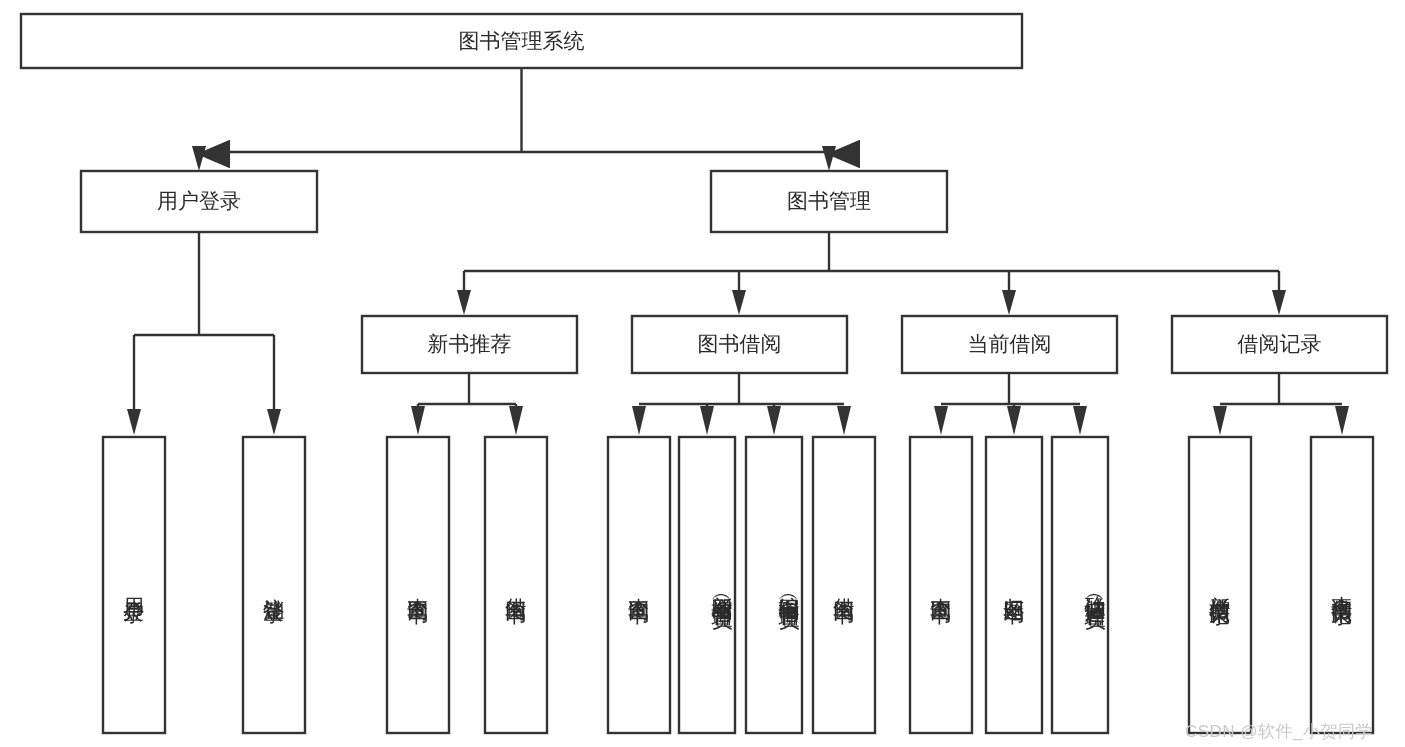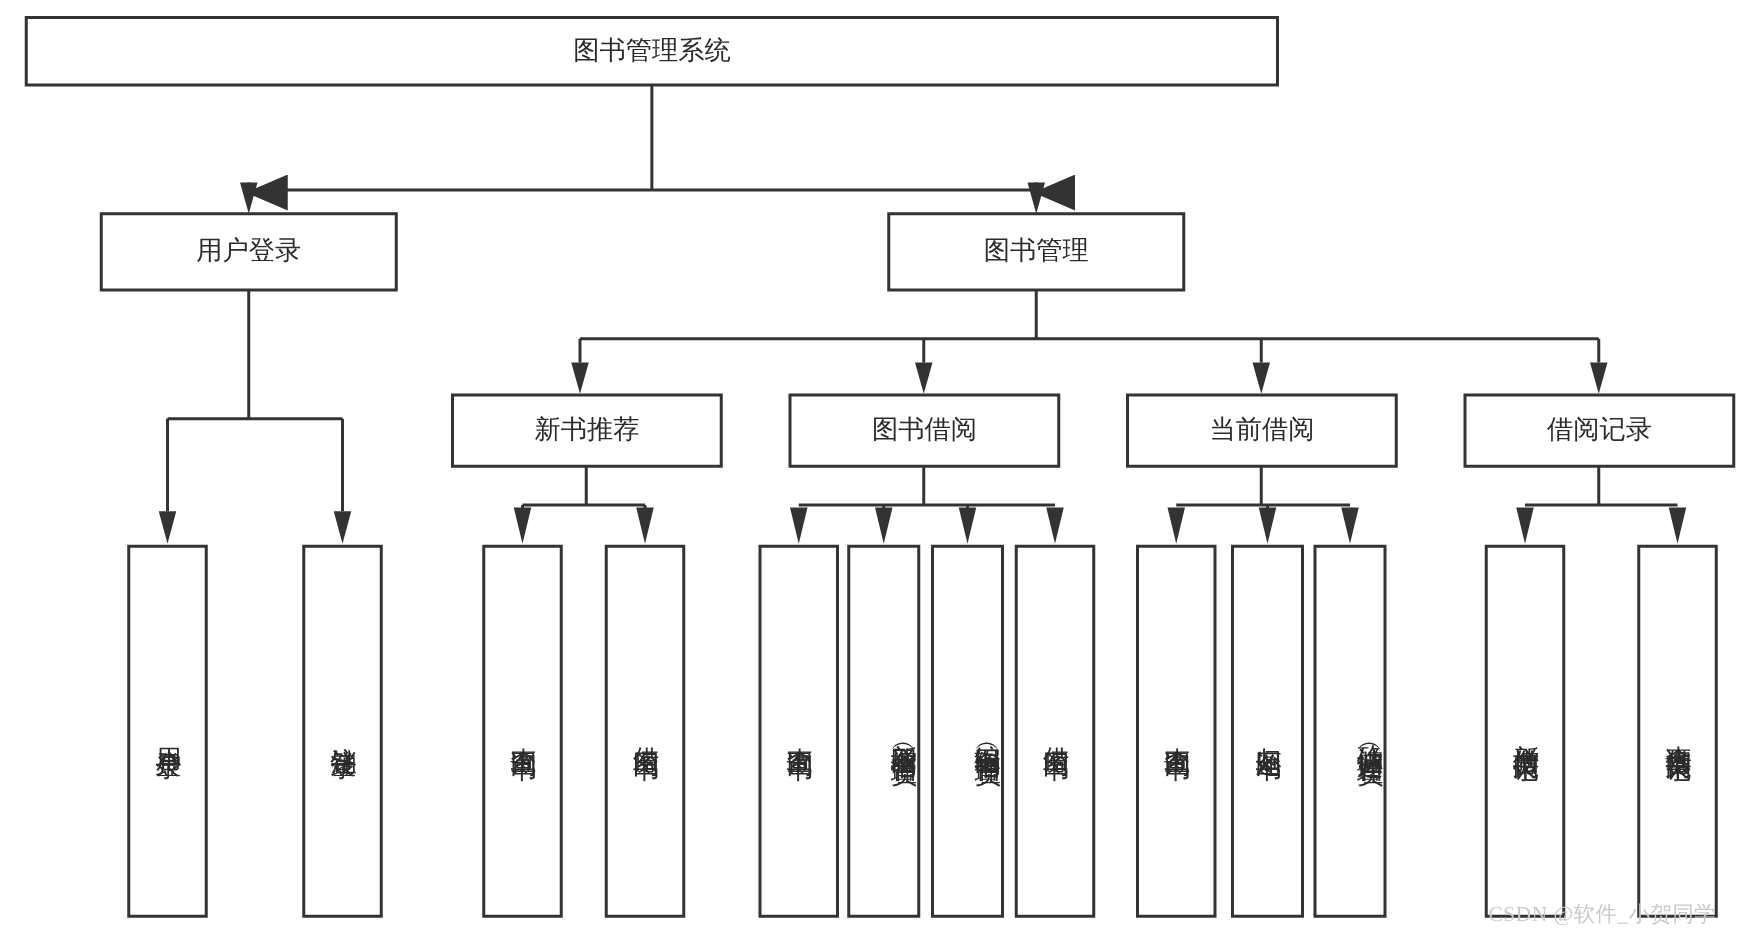--- a/index.html
+++ b/index.html
@@ -62,21 +62,21 @@
     white-space: nowrap;
     pointer-events: none;
     display: flex;
     align-items: center;
     justify-content: center;
   }
   .watermark {
     position: absolute;
     right: 8px;
     bottom: 4px;
-    font-family: Liberation Serif, serif;
+    font-family: Liberation Sans, sans-serif;
     font-size: 17px;
     color: #c9c9c9;
     letter-spacing: 0.5px;
     user-select: none;
     white-space: nowrap;
   }
 </style>
 </head>
 <body>
 

